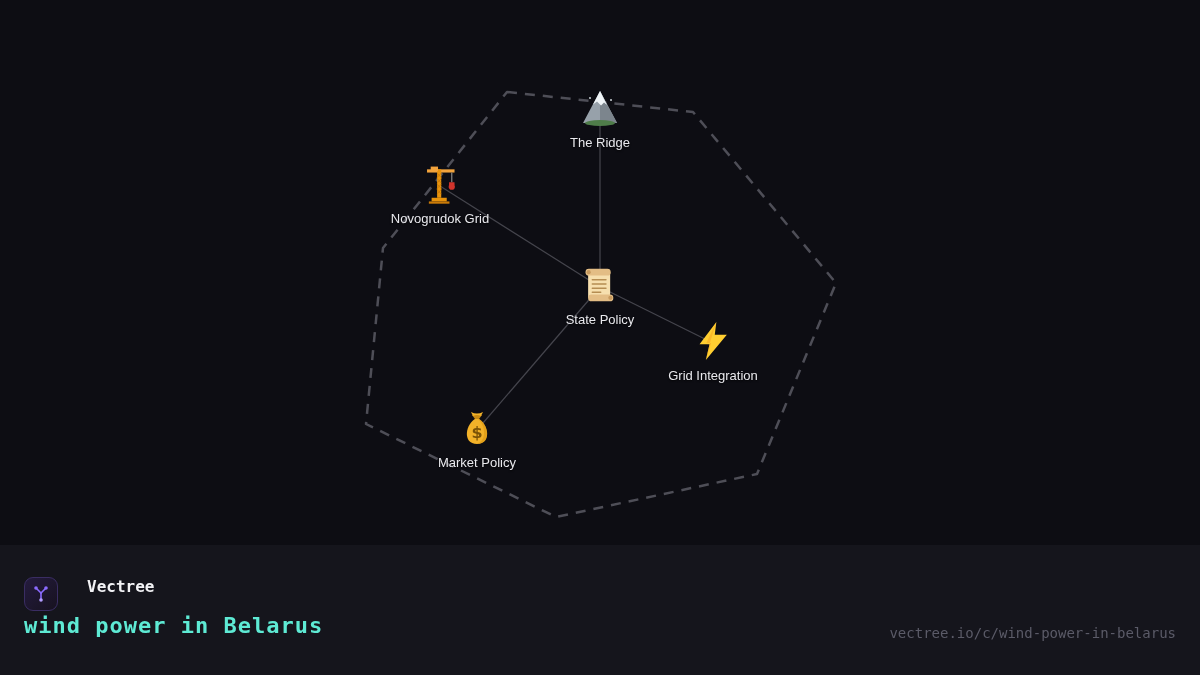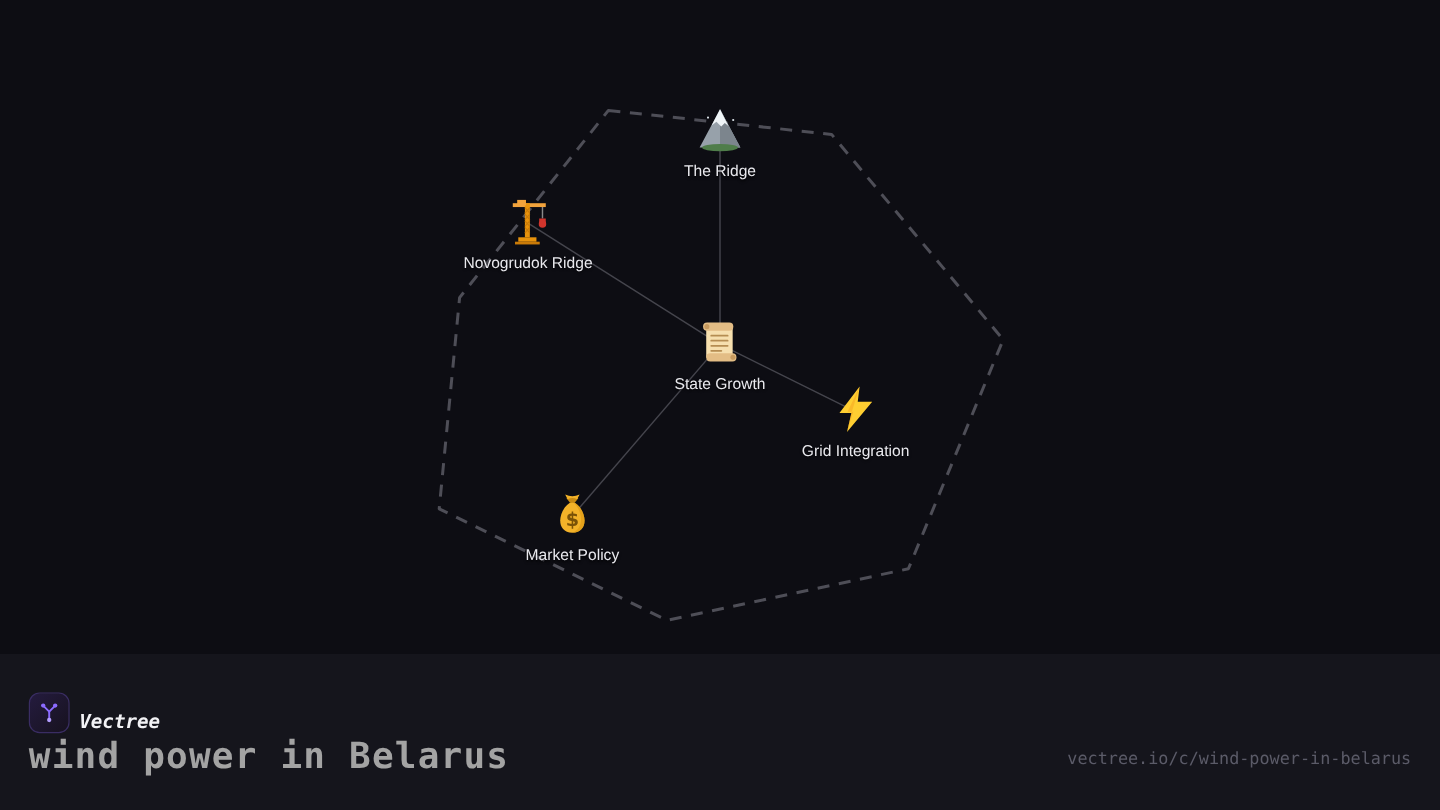--- a/index.html
+++ b/index.html
@@ -61,23 +61,22 @@
     top: 545px;
     width: 1200px;
     height: 130px;
     background: #15151c;
   }
   .brand-row {
     position: absolute;
     left: 24px;
     top: 32px;
     display: flex;
-    align-items: flex-end;
-    gap: 8px;
-    font-style: italic;
+    align-items: flex-start;
+    gap: 29px;
   }
   .logo {
     width: 34px;
     height: 34px;
     border-radius: 9px;
     background: linear-gradient(135deg, #241b3e, #17121f);
     border: 1px solid #3a2d63;
     display: flex;
     align-items: center;
     justify-content: center;
@@ -87,23 +86,23 @@
     font-weight: bold;
     font-size: 16px;
     color: #f2f2f5;
   }
   .page-title {
     position: absolute;
     left: 24px;
     top: 68px;
     font-family: "DejaVu Sans Mono", monospace;
     font-weight: bold;
-    font-size: 30px;
+    font-size: 22px;
     letter-spacing: 1px;
-    color: #a3a3a3;
+    color: #5eead4;
   }
   .share-url {
     position: absolute;
     right: 24px;
     top: 80px;
     font-family: "DejaVu Sans Mono", monospace;
     font-size: 14px;
     color: #5b5b68;
   }
 </style>
@@ -139,39 +138,39 @@
       <rect x="21" y="8" width="4.5" height="31" fill="#e8930c"></rect>
       <path d="M21 12 L25.5 17 M25.5 12 L21 17 M21 18 L25.5 23 M25.5 18 L21 23 M21 24 L25.5 29 M25.5 24 L21 29 M21 30 L25.5 35 M25.5 30 L21 35" stroke="#c97a08" stroke-width="1"></path>
       <rect x="14" y="5" width="8" height="5" fill="#f2a33c"></rect>
       <line x1="37" y1="11.5" x2="37" y2="22" stroke="#8a8a8a" stroke-width="1.3"></line>
       <path d="M34 22 h6 v3 h-6 z" fill="#d0342c"></path>
       <circle cx="37" cy="27" r="3.4" fill="#d0342c"></circle>
       <rect x="15" y="39" width="16.5" height="4" fill="#e8930c"></rect>
       <rect x="12" y="43" width="22.5" height="2.5" fill="#c97a08"></rect>
     </svg>
         </div>
-        <div class="label">Novogrudok Ridge</div>
+        <div class="label">Novogrudok Grid</div>
       </div>
       <div class="node" style="left: 600px; top: 263px;">
         <div class="icon">
     <svg width="42" height="42" viewBox="0 0 40 40">
       <rect x="9" y="7" width="21" height="26" rx="1.5" fill="#f6dfae"></rect>
       <rect x="6.5" y="4.5" width="24" height="6.5" rx="3.2" fill="#e3bd85"></rect>
       <circle cx="9.5" cy="7.8" r="2" fill="#c79a5e"></circle>
       <rect x="9" y="29" width="24" height="6.5" rx="3.2" fill="#e3bd85"></rect>
       <circle cx="30.2" cy="32.2" r="2" fill="#c79a5e"></circle>
       <g stroke="#b58d52" stroke-width="1.4" stroke-linecap="round">
         <line x1="13" y1="15" x2="26" y2="15"></line>
         <line x1="13" y1="19" x2="26" y2="19"></line>
         <line x1="13" y1="23" x2="26" y2="23"></line>
         <line x1="13" y1="27" x2="21" y2="27"></line>
       </g>
     </svg>
         </div>
-        <div class="label">State Growth</div>
+        <div class="label">State Policy</div>
       </div>
       <div class="node" style="left: 713px; top: 319px; justify-content: space-between;">
         <div class="icon">
     <svg width="42" height="42" viewBox="0 0 40 40">
       <polygon points="23,2 7,23 16.5,23 13,38 33,14 21.5,14" fill="#ffce31"></polygon>
       <polygon points="23,2 16.5,23 16.5,23 13,38 18,22 13.5,22" fill="#f5a623" opacity="0.55"></polygon>
     </svg>
         </div>
         <div class="label">Grid Integration</div>
       </div>

